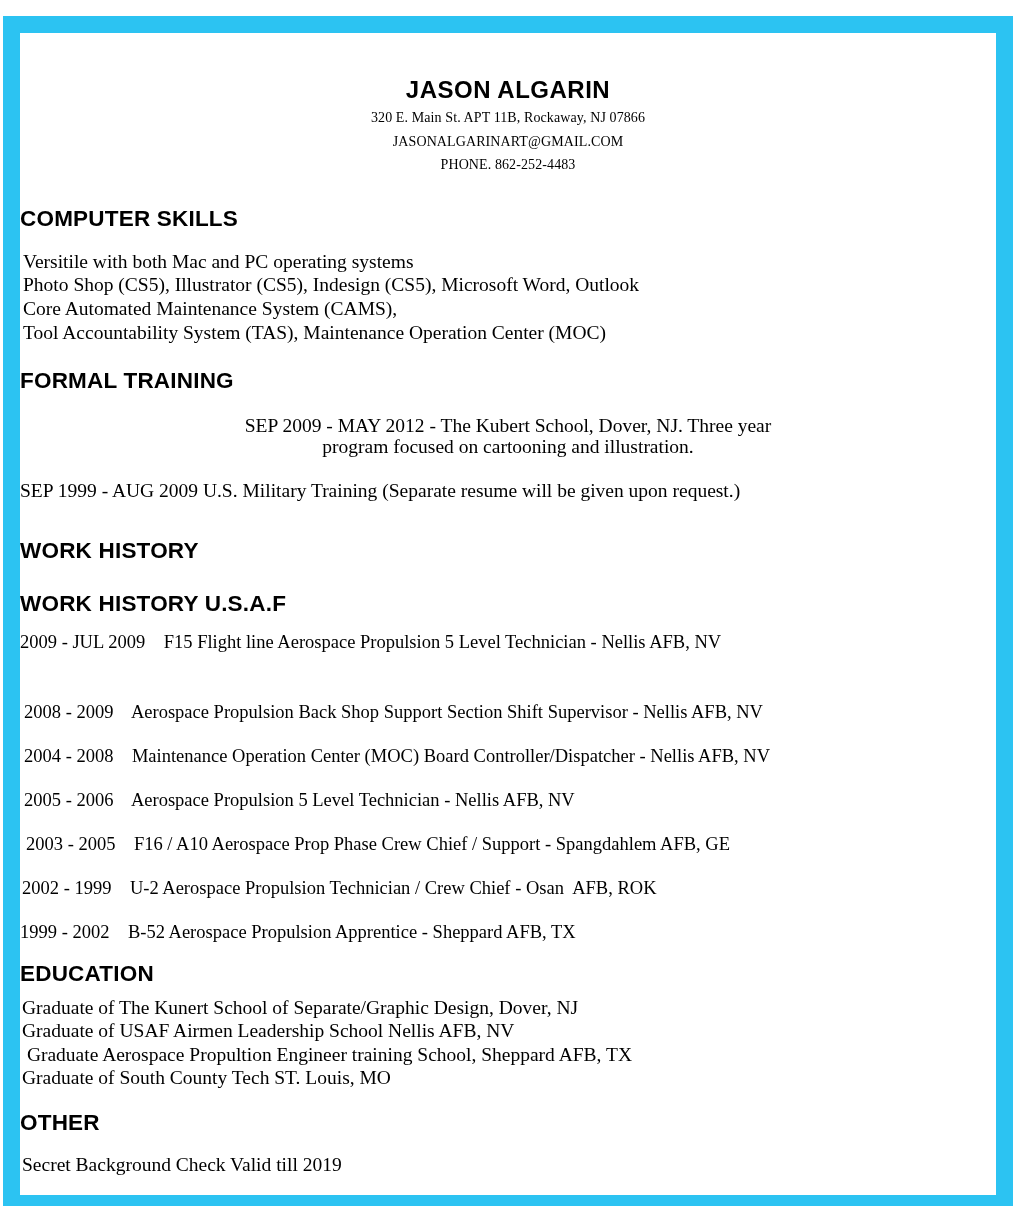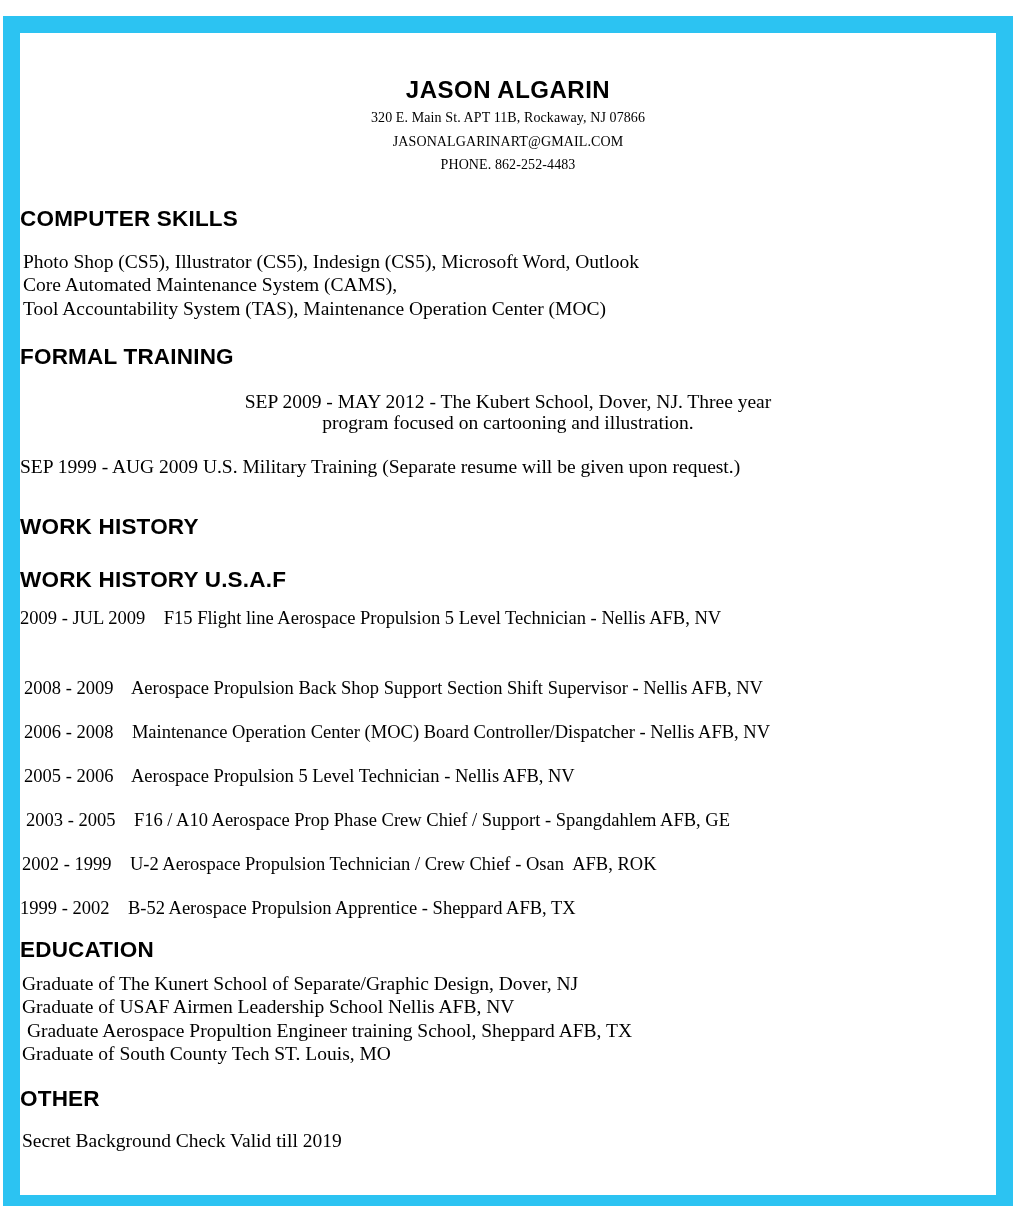--- a/index.html
+++ b/index.html
@@ -129,20 +129,21 @@
     <div id="header">
       <div id="full-name">JASON ALGARIN</div>
       <div class="contact-line">320 E. Main St. APT 11B, Rockaway, NJ 07866</div>
       <div class="contact-line">JASONALGARINART@GMAIL.COM</div>
       <div class="contact-line">PHONE. 862-252-4483</div>
     </div>
 
     <div class="section" id="sec-computer-skills">
       <h2 class="section-heading">COMPUTER SKILLS</h2>
       <div id="computer-skills-list">
+        <div class="body-line">Versitile with both Mac and PC operating systems</div>
         <div class="body-line">Photo Shop (CS5), Illustrator (CS5), Indesign (CS5), Microsoft Word, Outlook</div>
         <div class="body-line">Core Automated Maintenance System (CAMS),</div>
         <div class="body-line">Tool Accountability System (TAS), Maintenance Operation Center (MOC)</div>
       </div>
     </div>
 
     <div class="section" id="sec-formal-training">
       <h2 class="section-heading">FORMAL TRAINING</h2>
       <div id="formal-training-body">
         <div class="para">SEP 2009 - MAY 2012 - The Kubert School, Dover, NJ. Three year</div>
@@ -155,21 +156,21 @@
 
     <div class="section" id="sec-work-history">
       <h2 class="section-heading">WORK HISTORY</h2>
     </div>
 
     <div class="section" id="sec-work-history-usaf">
       <h2 class="section-heading">WORK HISTORY U.S.A.F</h2>
       <div id="usaf-rows">
           <div class="usaf-row" style="margin-left: 0px; margin-bottom: 48px;"><span class="years">2009 - JUL 2009</span><span>    </span><span class="detail">F15 Flight line Aerospace Propulsion 5 Level Technician - Nellis AFB, NV</span></div>
           <div class="usaf-row" style="margin-left: 4px; margin-bottom: 22px;"><span class="years">2008 - 2009</span><span>    </span><span class="detail">Aerospace Propulsion Back Shop Support Section Shift Supervisor - Nellis AFB, NV</span></div>
-          <div class="usaf-row" style="margin-left: 4px; margin-bottom: 22px;"><span class="years">2006 - 2008</span><span>    </span><span class="detail">Maintenance Operation Center (MOC) Board Controller/Dispatcher - Nellis AFB, NV</span></div>
+          <div class="usaf-row" style="margin-left: 4px; margin-bottom: 22px;"><span class="years">2004 - 2008</span><span>    </span><span class="detail">Maintenance Operation Center (MOC) Board Controller/Dispatcher - Nellis AFB, NV</span></div>
           <div class="usaf-row" style="margin-left: 4px; margin-bottom: 22px;"><span class="years">2005 - 2006</span><span>    </span><span class="detail">Aerospace Propulsion 5 Level Technician - Nellis AFB, NV</span></div>
           <div class="usaf-row" style="margin-left: 6px; margin-bottom: 22px;"><span class="years">2003 - 2005</span><span>    </span><span class="detail">F16 / A10 Aerospace Prop Phase Crew Chief / Support - Spangdahlem AFB, GE</span></div>
           <div class="usaf-row" style="margin-left: 2px; margin-bottom: 22px;"><span class="years">2002 - 1999</span><span>    </span><span class="detail">U-2 Aerospace Propulsion Technician / Crew Chief - Osan  AFB, ROK</span></div>
           <div class="usaf-row" style="margin-left: 0px; margin-bottom: 18px;"><span class="years">1999 - 2002</span><span>    </span><span class="detail">B-52 Aerospace Propulsion Apprentice - Sheppard AFB, TX</span></div>
         </div>
     </div>
 
     <div class="section" id="sec-education">
       <h2 class="section-heading">EDUCATION</h2>
       <div id="education-list">

